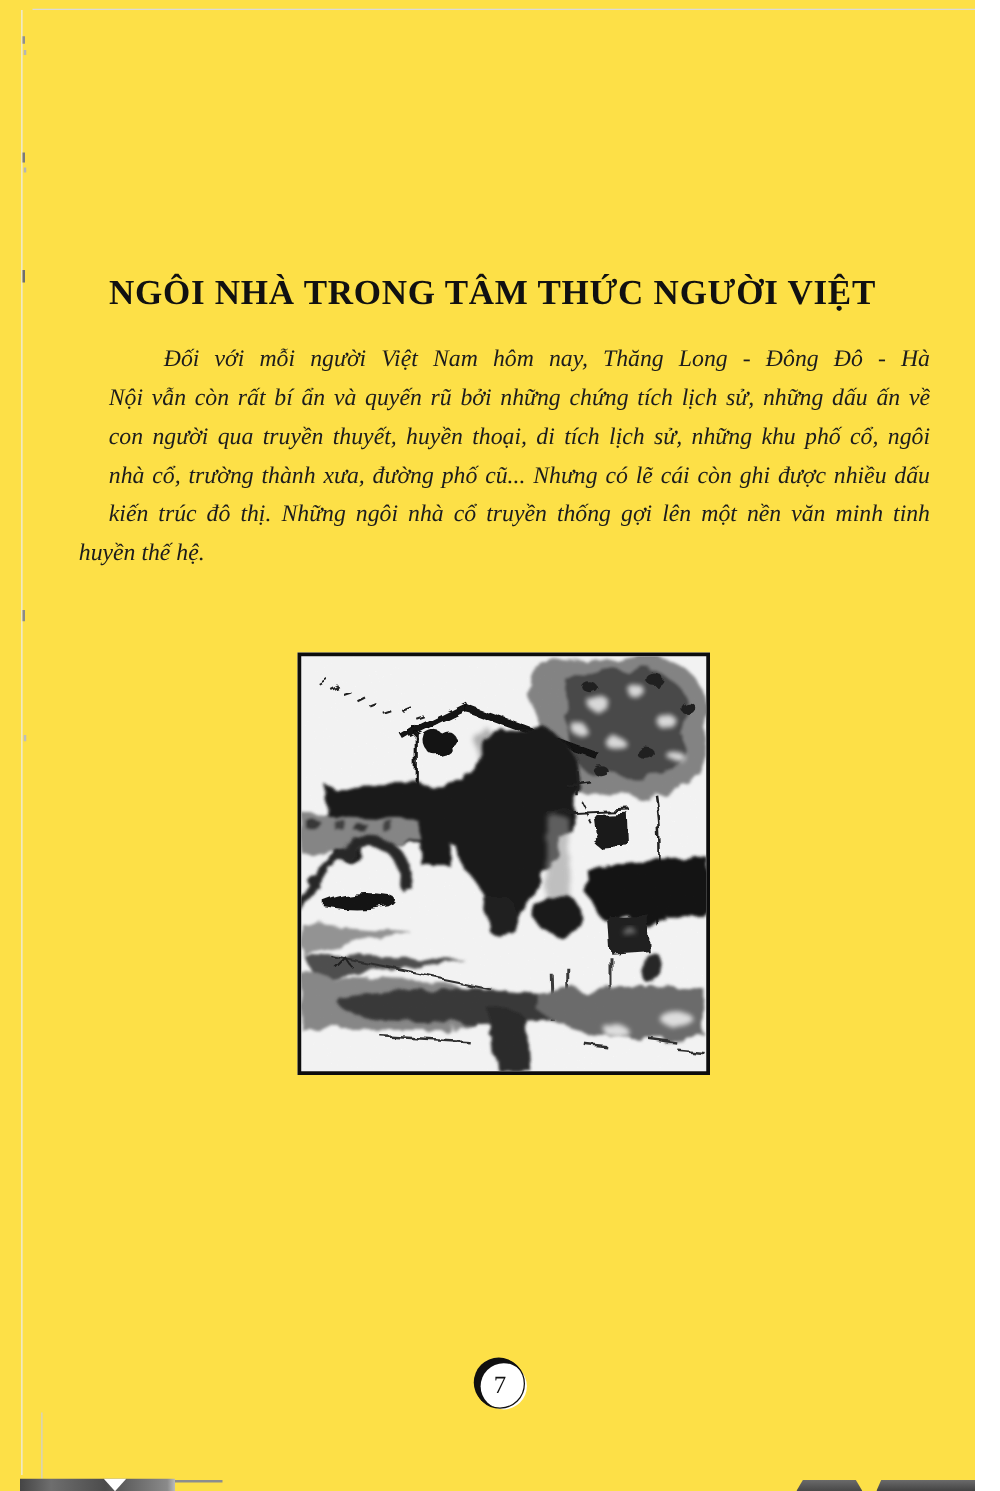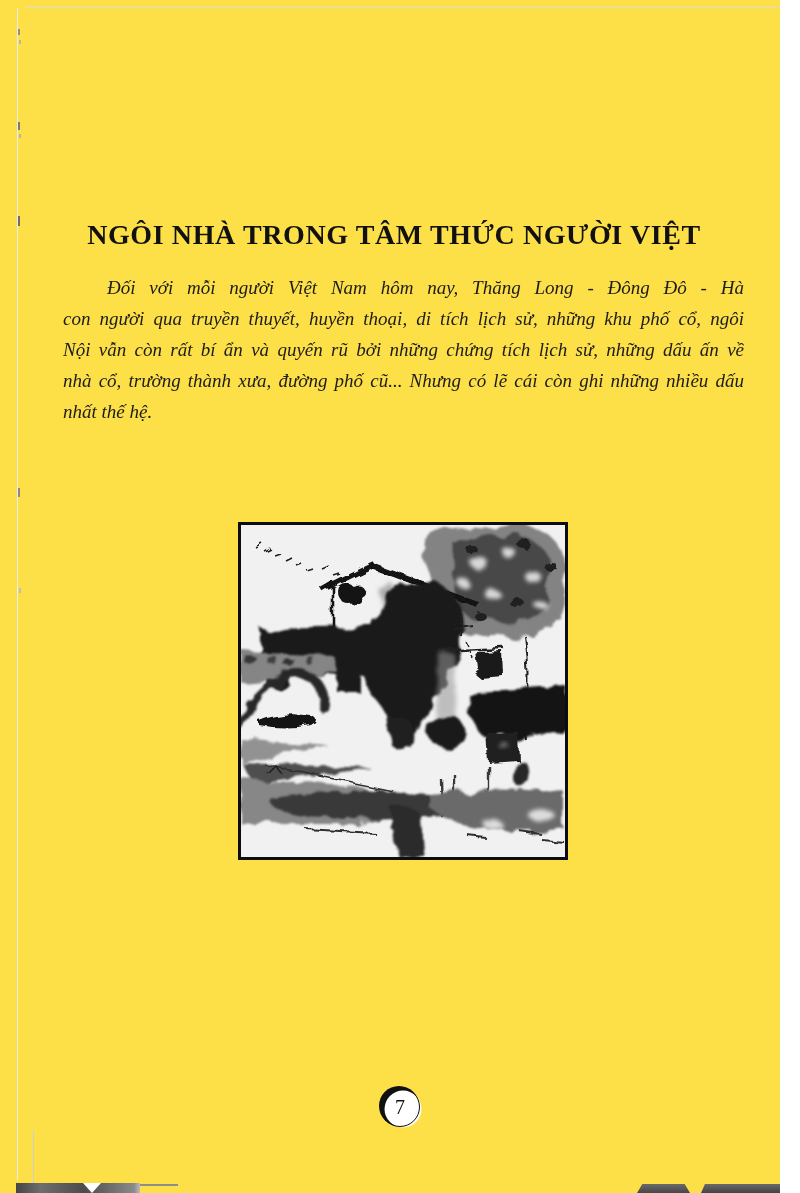--- a/index.html
+++ b/index.html
@@ -17,21 +17,21 @@
     text-align:center;font-weight:bold;font-size:28px;letter-spacing:.6px;
     color:#111;white-space:nowrap;
   }
   
   .para{position:absolute;left:63px;top:272px;width:681px;}
   .pline{
     height:31px;line-height:31px;overflow:hidden;
     font-family:"Liberation Serif",serif;font-style:italic;
     font-size:19px;color:#1c1c1c;
   }
-  .pline.just{text-align:justify;text-align-last:justify;}
+  .pline.just{text-align:justify;text-align-last:justify;margin-left:24px;}
   .pline.indent{padding-left:44px;box-sizing:border-box;}
   
   .figure{
     position:absolute;left:238px;top:522px;width:324px;height:332px;
     border:3px solid #0d0d0d;background:#fff;
   }
   .figure svg{display:block;width:324px;height:332px;}
   
   .pagenum{position:absolute;left:375px;top:1082px;width:50px;height:50px;}
   
@@ -69,24 +69,25 @@
   <div class="speck" style="left:18px;top:122px;width:2px;height:8px;background:#7a7a7a;"></div>
   <div class="speck" style="left:19px;top:134px;width:2px;height:4px;background:#b5b5b5;"></div>
   <div class="speck" style="left:18px;top:216px;width:2px;height:10px;background:#6e6e6e;"></div>
   <div class="speck" style="left:18px;top:488px;width:2px;height:9px;background:#8a8a8a;"></div>
   <div class="speck" style="left:19px;top:588px;width:2px;height:5px;background:#bdbdbd;"></div>
 
   <h1 class="title">NGÔI NHÀ TRONG TÂM THỨC NGƯỜI VIỆT</h1>
 
   <div class="para">
     <div class="pline just indent">Đối với mỗi người Việt Nam hôm nay, Thăng Long - Đông Đô - Hà</div>
+    <div class="pline just">Nội vẫn còn rất bí ẩn và quyến rũ bởi những chứng tích lịch sử, những dấu ấn về</div>
     <div class="pline just">con người qua truyền thuyết, huyền thoại, di tích lịch sử, những khu phố cổ, ngôi</div>
-    <div class="pline just">Nội vẫn còn rất bí ẩn và quyến rũ bởi những chứng tích lịch sử, những dấu ấn về</div>
-    <div class="pline just">nhà cổ, trường thành xưa, đường phố cũ... Nhưng có lẽ cái còn ghi những nhiều dấu</div>
-    <div class="pline">nhất thế hệ.</div>
+    <div class="pline just">nhà cổ, trường thành xưa, đường phố cũ... Nhưng có lẽ cái còn ghi được nhiều dấu</div>
+    <div class="pline just">kiến trúc đô thị. Những ngôi nhà cổ truyền thống gợi lên một nền văn minh tinh</div>
+    <div class="pline">huyền thế hệ.</div>
   </div>
 
   <div class="figure">
     <svg viewBox="0 0 324 332">
       <defs>
         <filter id="rough" x="-30%" y="-30%" width="160%" height="160%">
           <feTurbulence type="fractalNoise" baseFrequency="0.055" numOctaves="3" seed="7" result="n"></feTurbulence>
           <feDisplacementMap in="SourceGraphic" in2="n" scale="9"></feDisplacementMap>
         </filter>
         <filter id="wash" x="-30%" y="-30%" width="160%" height="160%">

